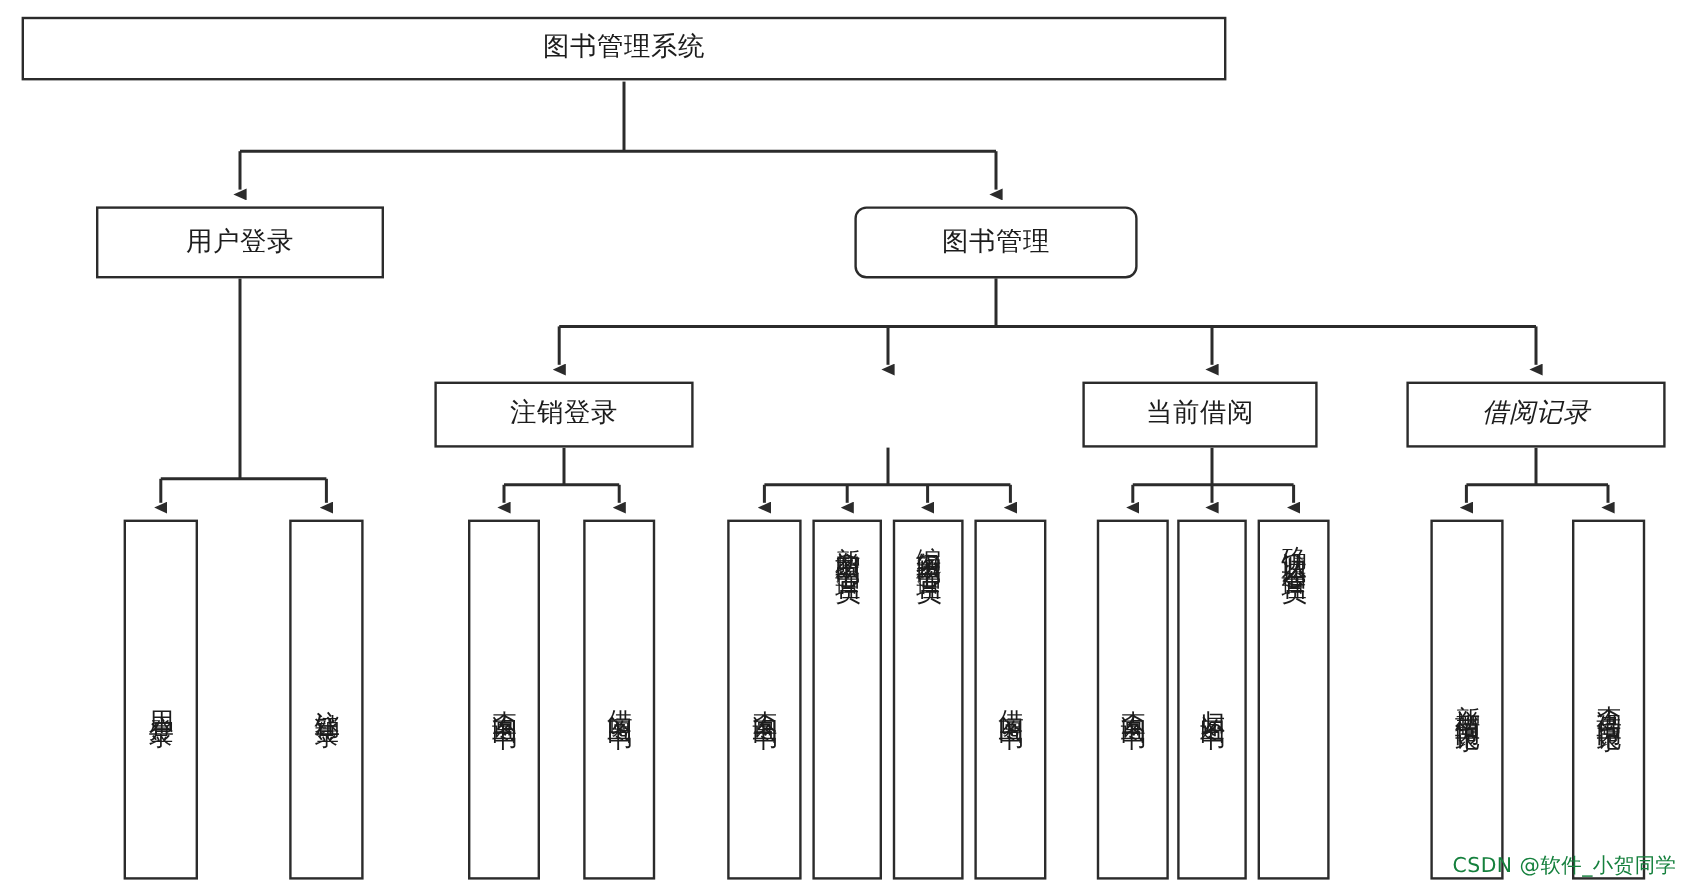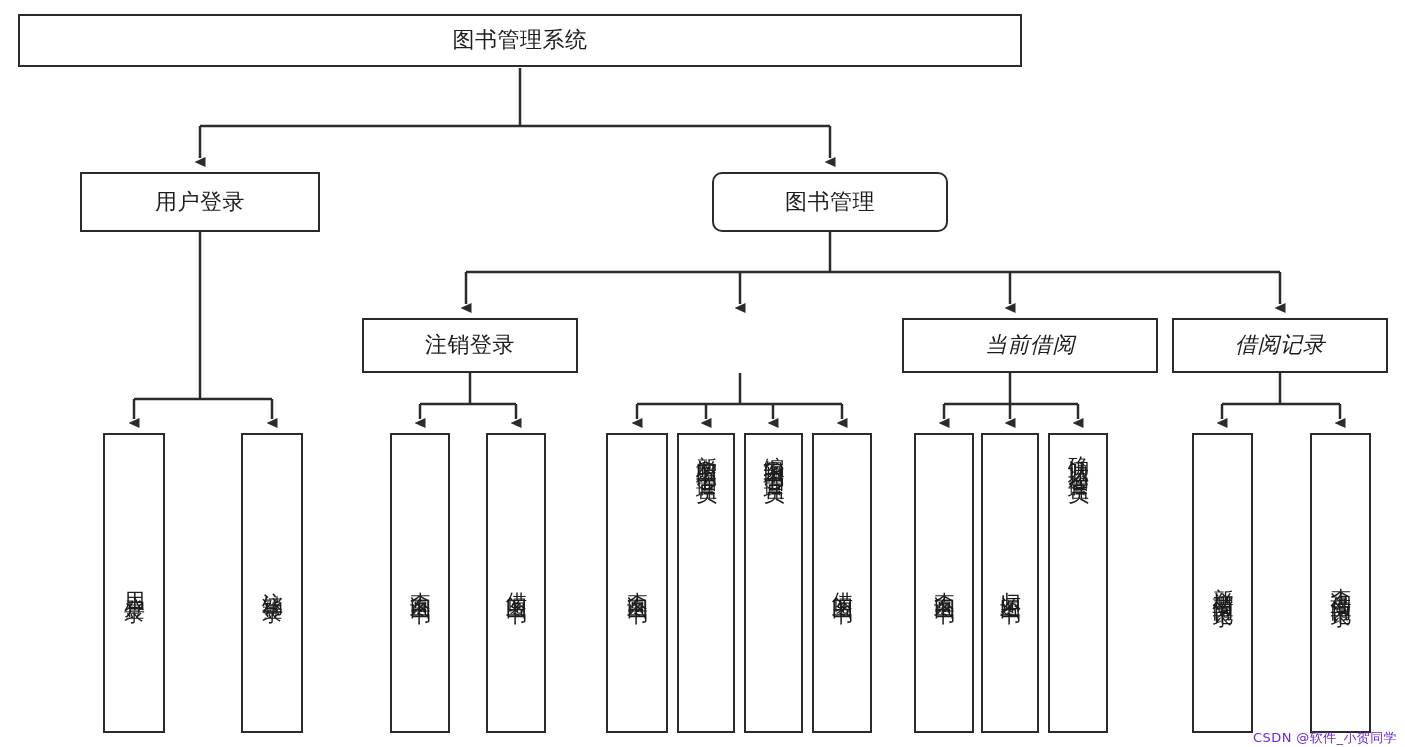--- a/index.html
+++ b/index.html
@@ -54,23 +54,23 @@
     line-height: 1;
     white-space: nowrap;
   }
   .node.vertical.v-center {
     align-items: center;
     padding-top: 0;
   }
   .watermark {
     position: absolute;
     right: 8px;
-    bottom: 0;
-    font-size: 13px;
-    color: #6d28d9;
+    bottom: 14px;
+    font-size: 17px;
+    color: #15803d;
     letter-spacing: 0.4px;
     z-index: 3;
     white-space: nowrap;
   }
 </style>
 </head>
 <body>
 
 <div id="canvas">
 
@@ -131,21 +131,21 @@
   <div class="node" style="left:80px; top:172px; width:240px; height:60px;">
     <span class="node-label">用户登录</span>
   </div>
   <div class="node" style="left:712px; top:172px; width:236px; height:60px;border-radius:10px;">
     <span class="node-label">图书管理</span>
   </div>
 
   <div class="node" style="left:362px; top:318px; width:216px; height:55px;">
     <span class="node-label">注销登录</span>
   </div>
-  <div class="node" style="left:902px; top:318px; width:256px; height:55px;font-style:italic;">
+  <div class="node" style="left:902px; top:318px; width:196px; height:55px;">
     <span class="node-label">当前借阅</span>
   </div>
   <div class="node" style="left:1172px; top:318px; width:216px; height:55px;font-style:italic;">
     <span class="node-label">借阅记录</span>
   </div>
 
   <div class="node vertical v-center" style="left:103px; top:433px; width:62px; height:300px;">
     <span class="node-label">用户登录</span>
   </div>
   <div class="node vertical v-center" style="left:241px; top:433px; width:62px; height:300px;">

